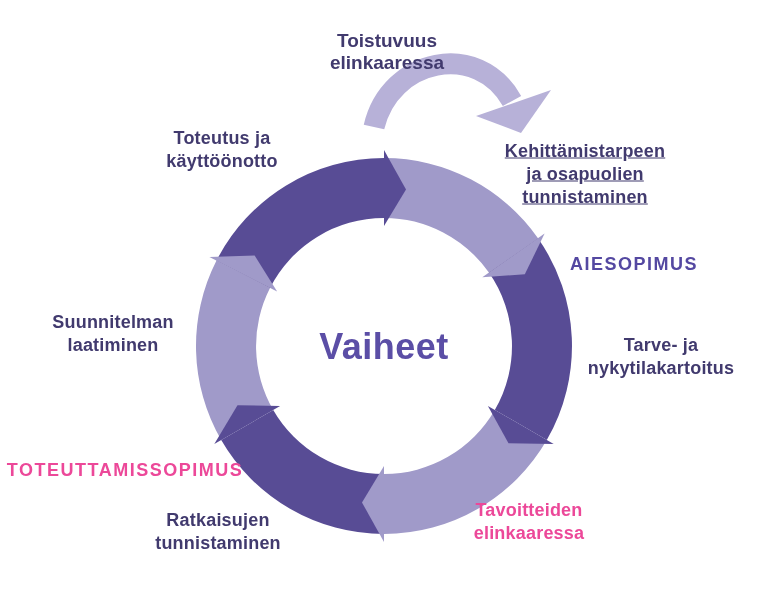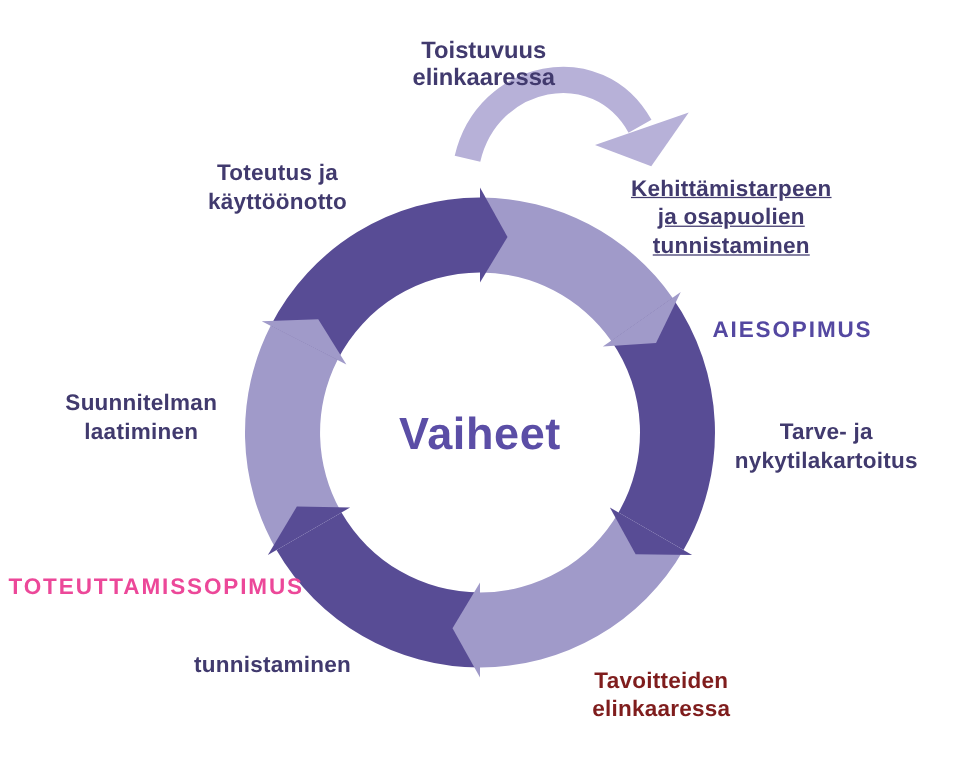--- a/index.html
+++ b/index.html
@@ -53,26 +53,27 @@
     <span class="line">tunnistaminen</span>
   </div>
 
   <div class="label milestone" style="left: 634px; top: 264px; color: rgb(84, 72, 161);">AIESOPIMUS</div>
 
   <div class="label phase" style="left: 661px; top: 357px; color: rgb(65, 58, 110);">
     <span class="line">Tarve- ja</span>
     <span class="line">nykytilakartoitus</span>
   </div>
 
-  <div class="label phase" style="left: 529px; top: 556px; color: #7f1d1d;">
+  <div class="label phase" style="left: 529px; top: 522px; color: #ec4899;">
     <span class="line">Tavoitteiden</span>
     <span class="line">elinkaaressa</span>
   </div>
 
   <div class="label phase" style="left: 218px; top: 532px; color: rgb(65, 58, 110);">
+    <span class="line">Ratkaisujen</span>
     <span class="line">tunnistaminen</span>
   </div>
 
   <div class="label milestone" style="left: 125px; top: 470px; color: #ec4899;">TOTEUTTAMISSOPIMUS</div>
 
   <div class="label phase" style="left: 113px; top: 334px; color: rgb(65, 58, 110);">
     <span class="line">Suunnitelman</span>
     <span class="line">laatiminen</span>
   </div>
 

